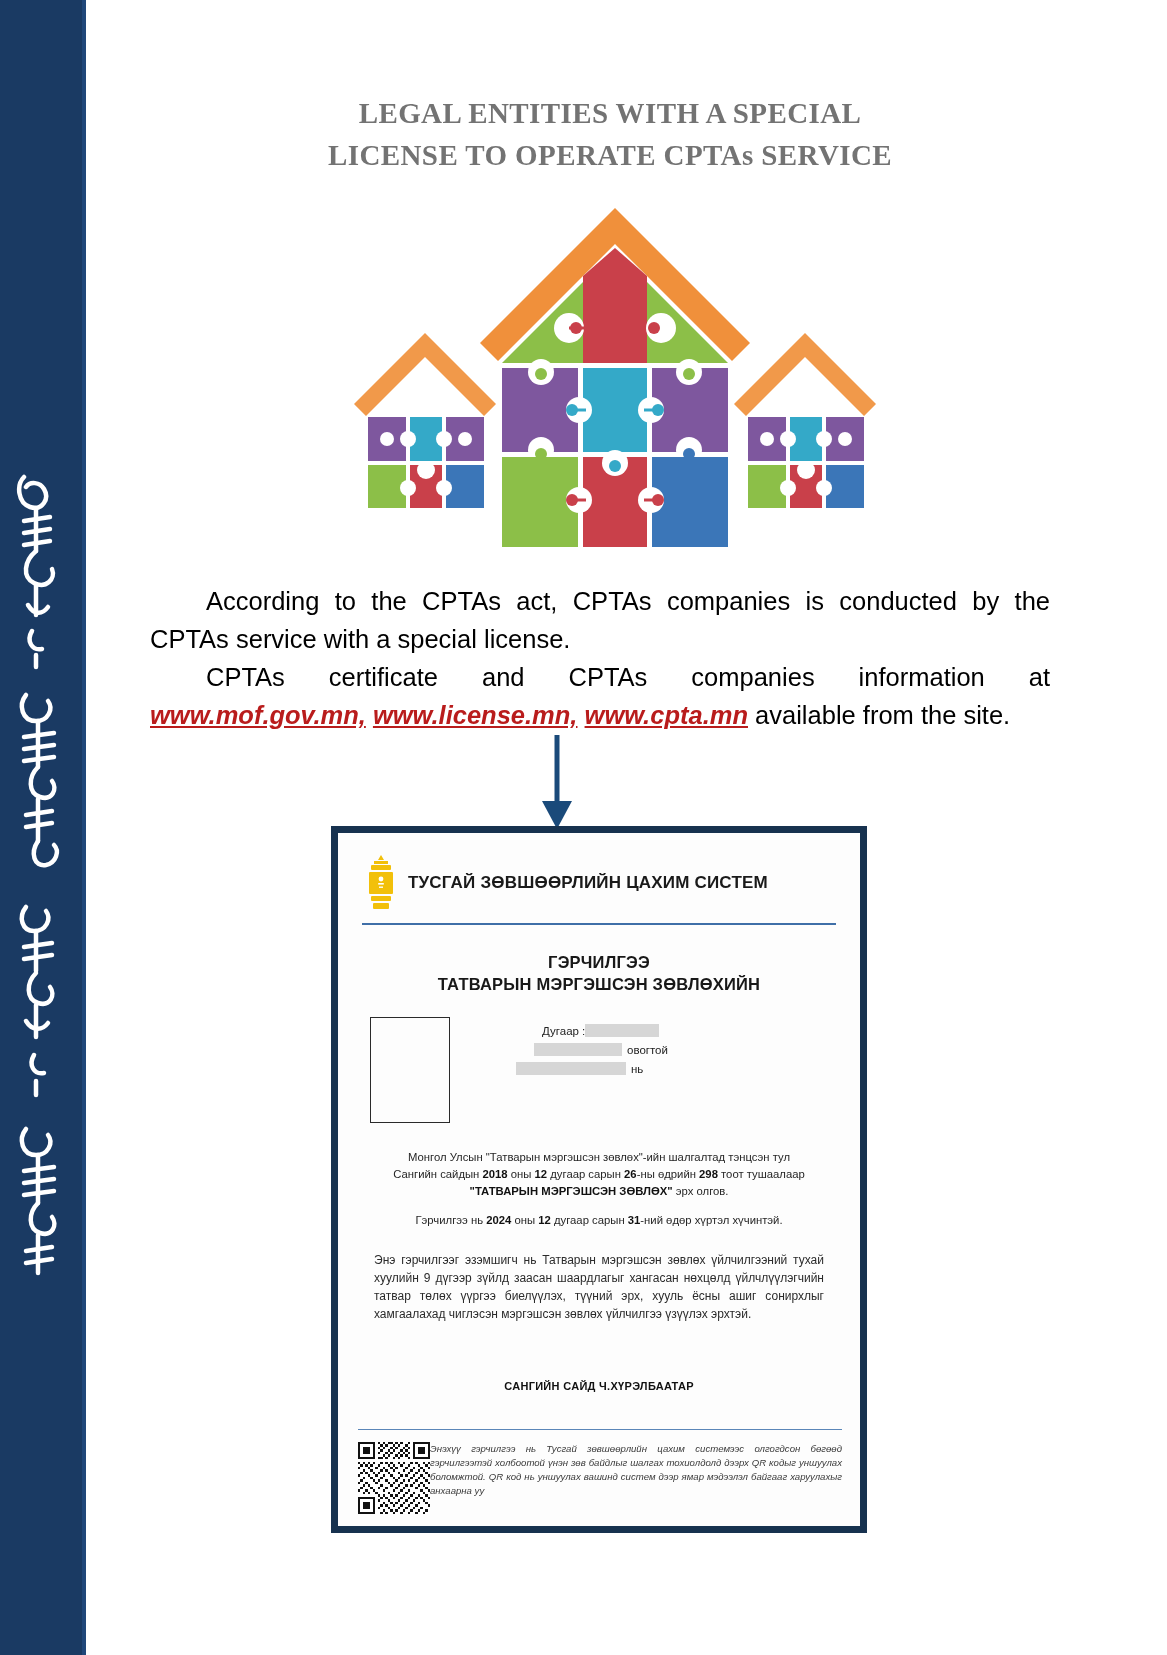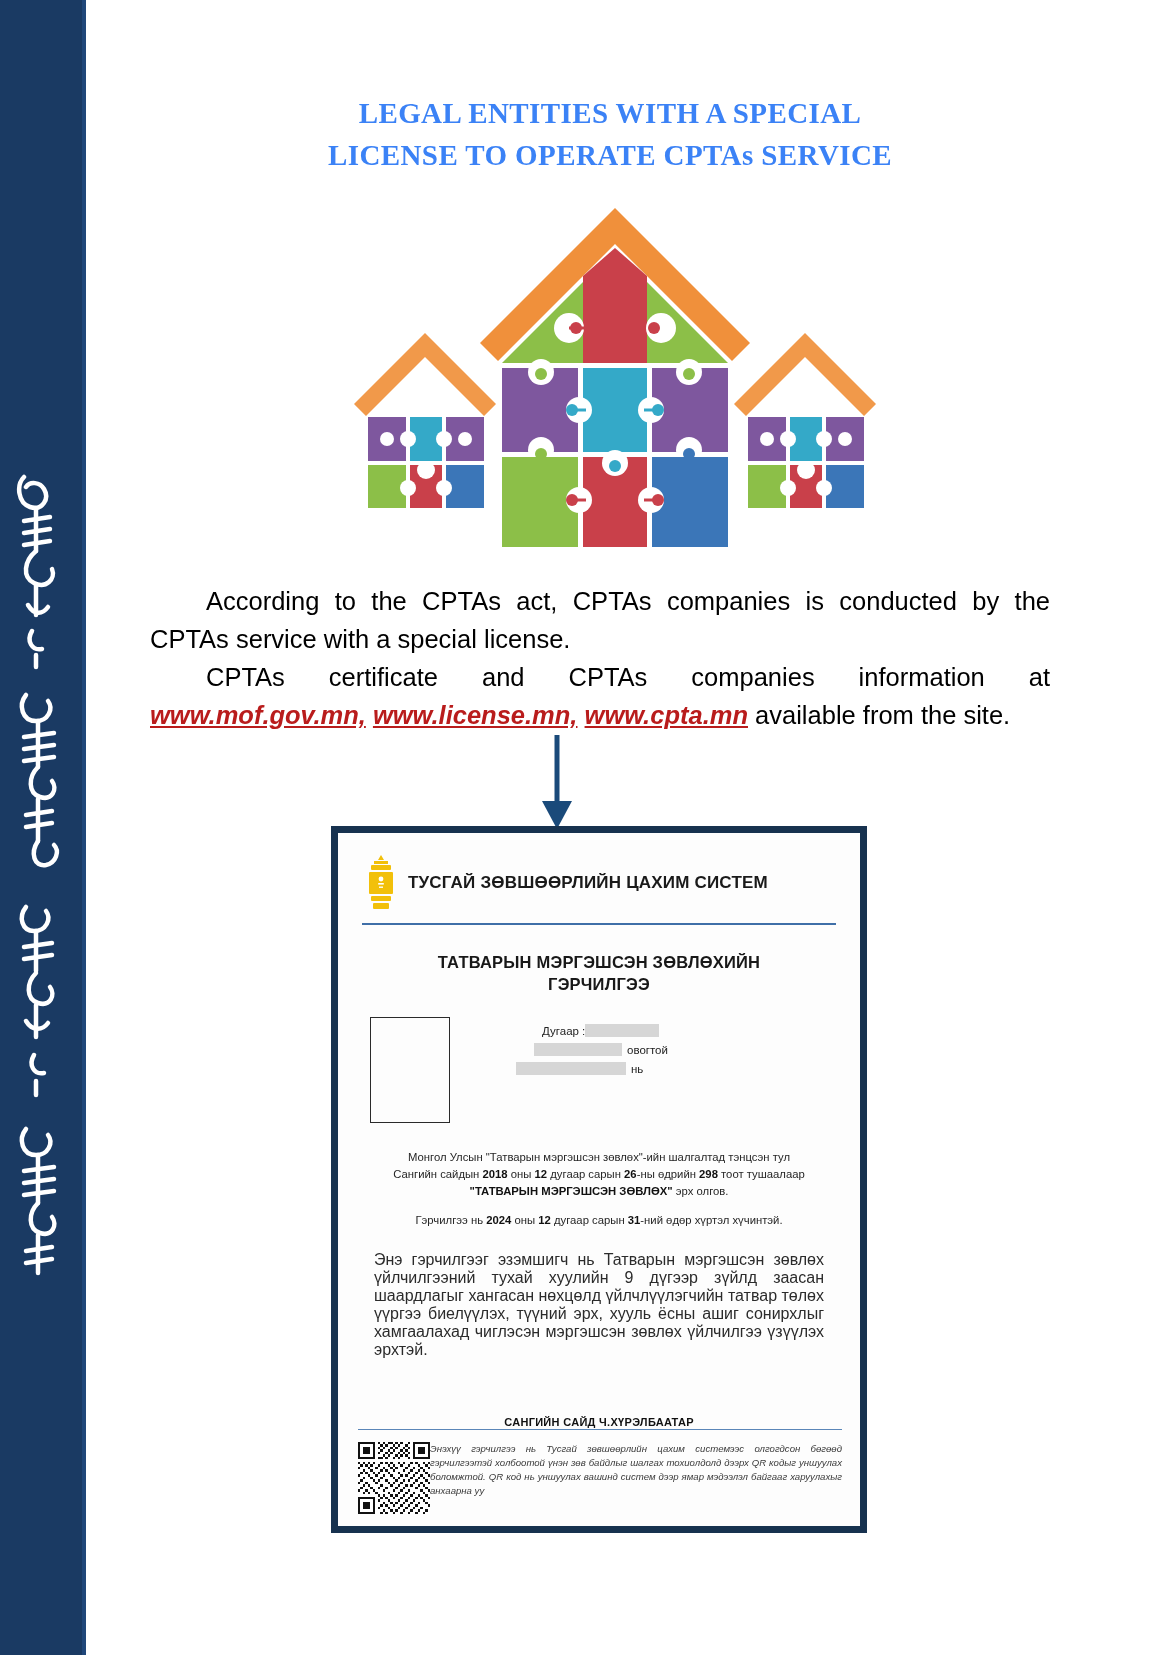--- a/index.html
+++ b/index.html
@@ -47,21 +47,21 @@
     left: 150px;
     top: 92px;
     width: 920px;
     text-align: center;
   }
   .title-line {
     font-family: "Liberation Serif", serif;
     font-weight: bold;
     font-size: 29px;
     letter-spacing: 0.4px;
-    color: #3b82f6;
+    color: #737373;
     line-height: 42px;
     white-space: nowrap;
   }
 
   
   .emblem {
     position: absolute;
     left: 330px;
     top: 208px;
     width: 570px;
@@ -200,21 +200,21 @@
     color: #262626;
     line-height: 17px;
     margin-top: 26px;
     padding: 0 14px;
   }
   .cert-para b { font-weight: bold; color: #111; }
   .cert-para.valid { margin-top: 12px; }
 
   .cert-justify {
     text-align: justify;
-    font-size: 16px;
+    font-size: 12px;
     color: #2b2b2b;
     line-height: 18px;
     margin-top: 22px;
     padding: 0 16px;
   }
 
   .cert-signature {
     text-align: center;
     font-size: 11px;
     font-weight: bold;
@@ -441,22 +441,22 @@
             <path d="M10.2 28 h5.6 v1.6 h-5.6 Z"></path>
             <path d="M11 31.5 h4 v1.4 h-4 Z"></path>
           </g>
         </svg>
         <div class="cert-head-title">ТУСГАЙ ЗӨВШӨӨРЛИЙН ЦАХИМ СИСТЕМ</div>
       </div>
 
       <div class="cert-rule"></div>
 
       <div class="cert-title">
+        <div>ГЭРЧИЛГЭЭ</div>
         <div>ТАТВАРЫН МЭРГЭШСЭН ЗӨВЛӨХИЙН</div>
-        <div>ГЭРЧИЛГЭЭ</div>
       </div>
 
       <div class="cert-idrow">
         <div class="photo-box"></div>
         <div class="fields">
           <div class="field-line l1">
             <span class="field-label">Дугаар :</span>
             <span class="redact r1"></span>
           </div>
           <div class="field-line l2">

